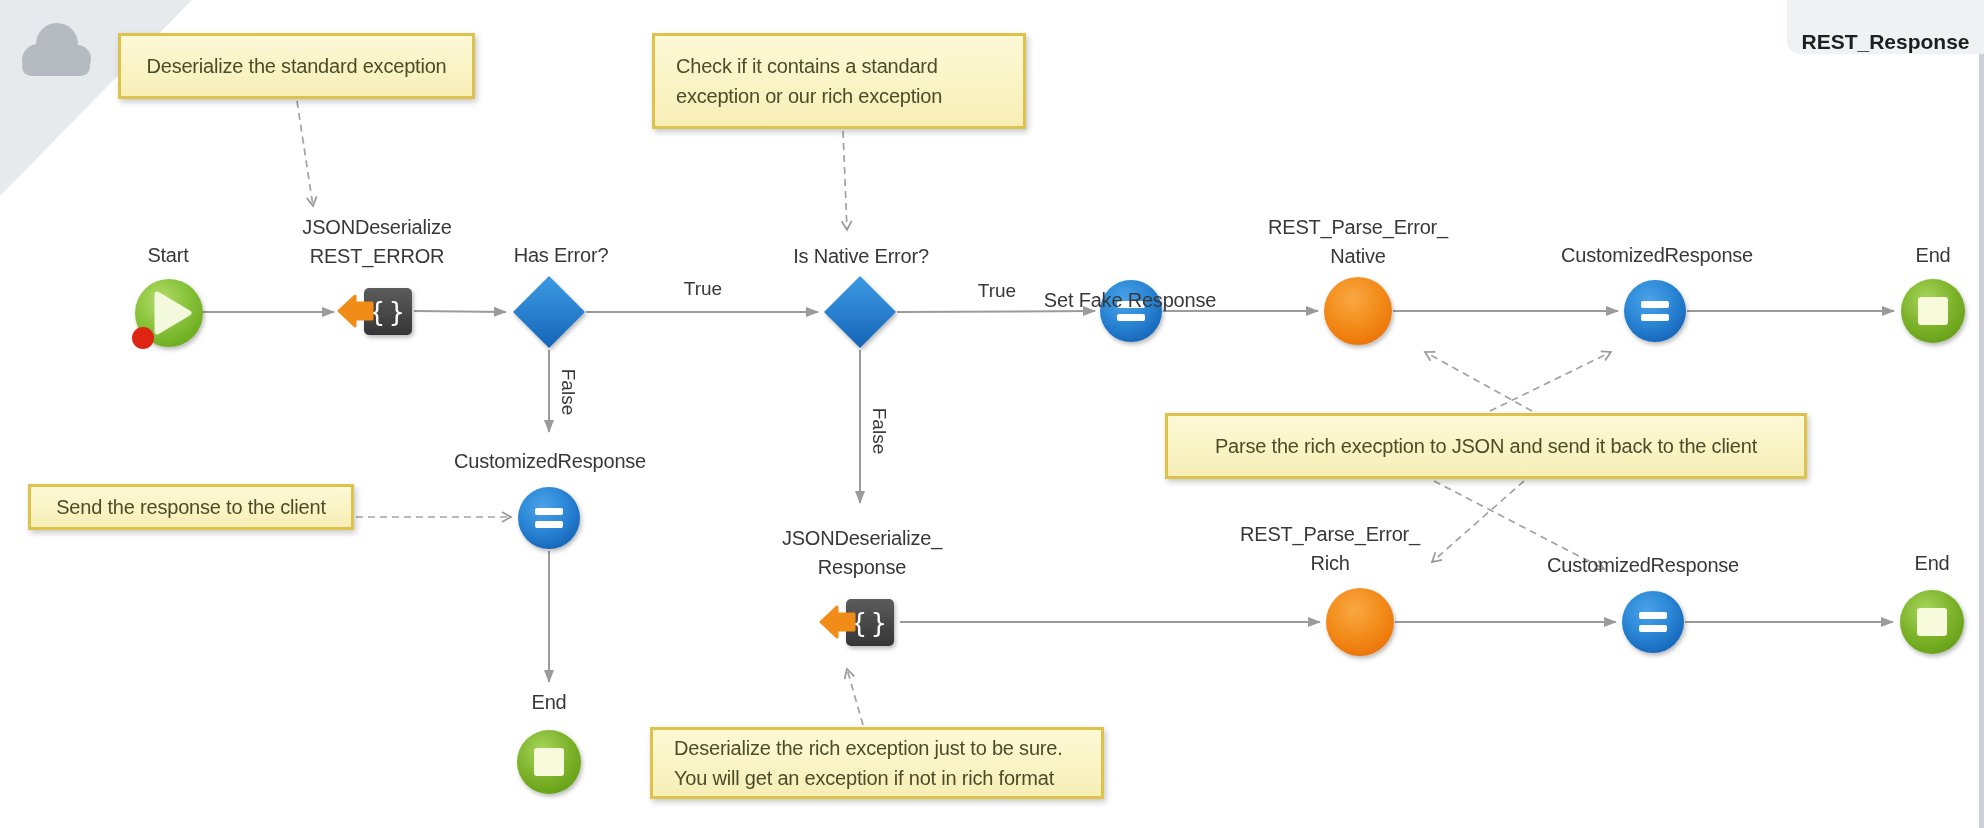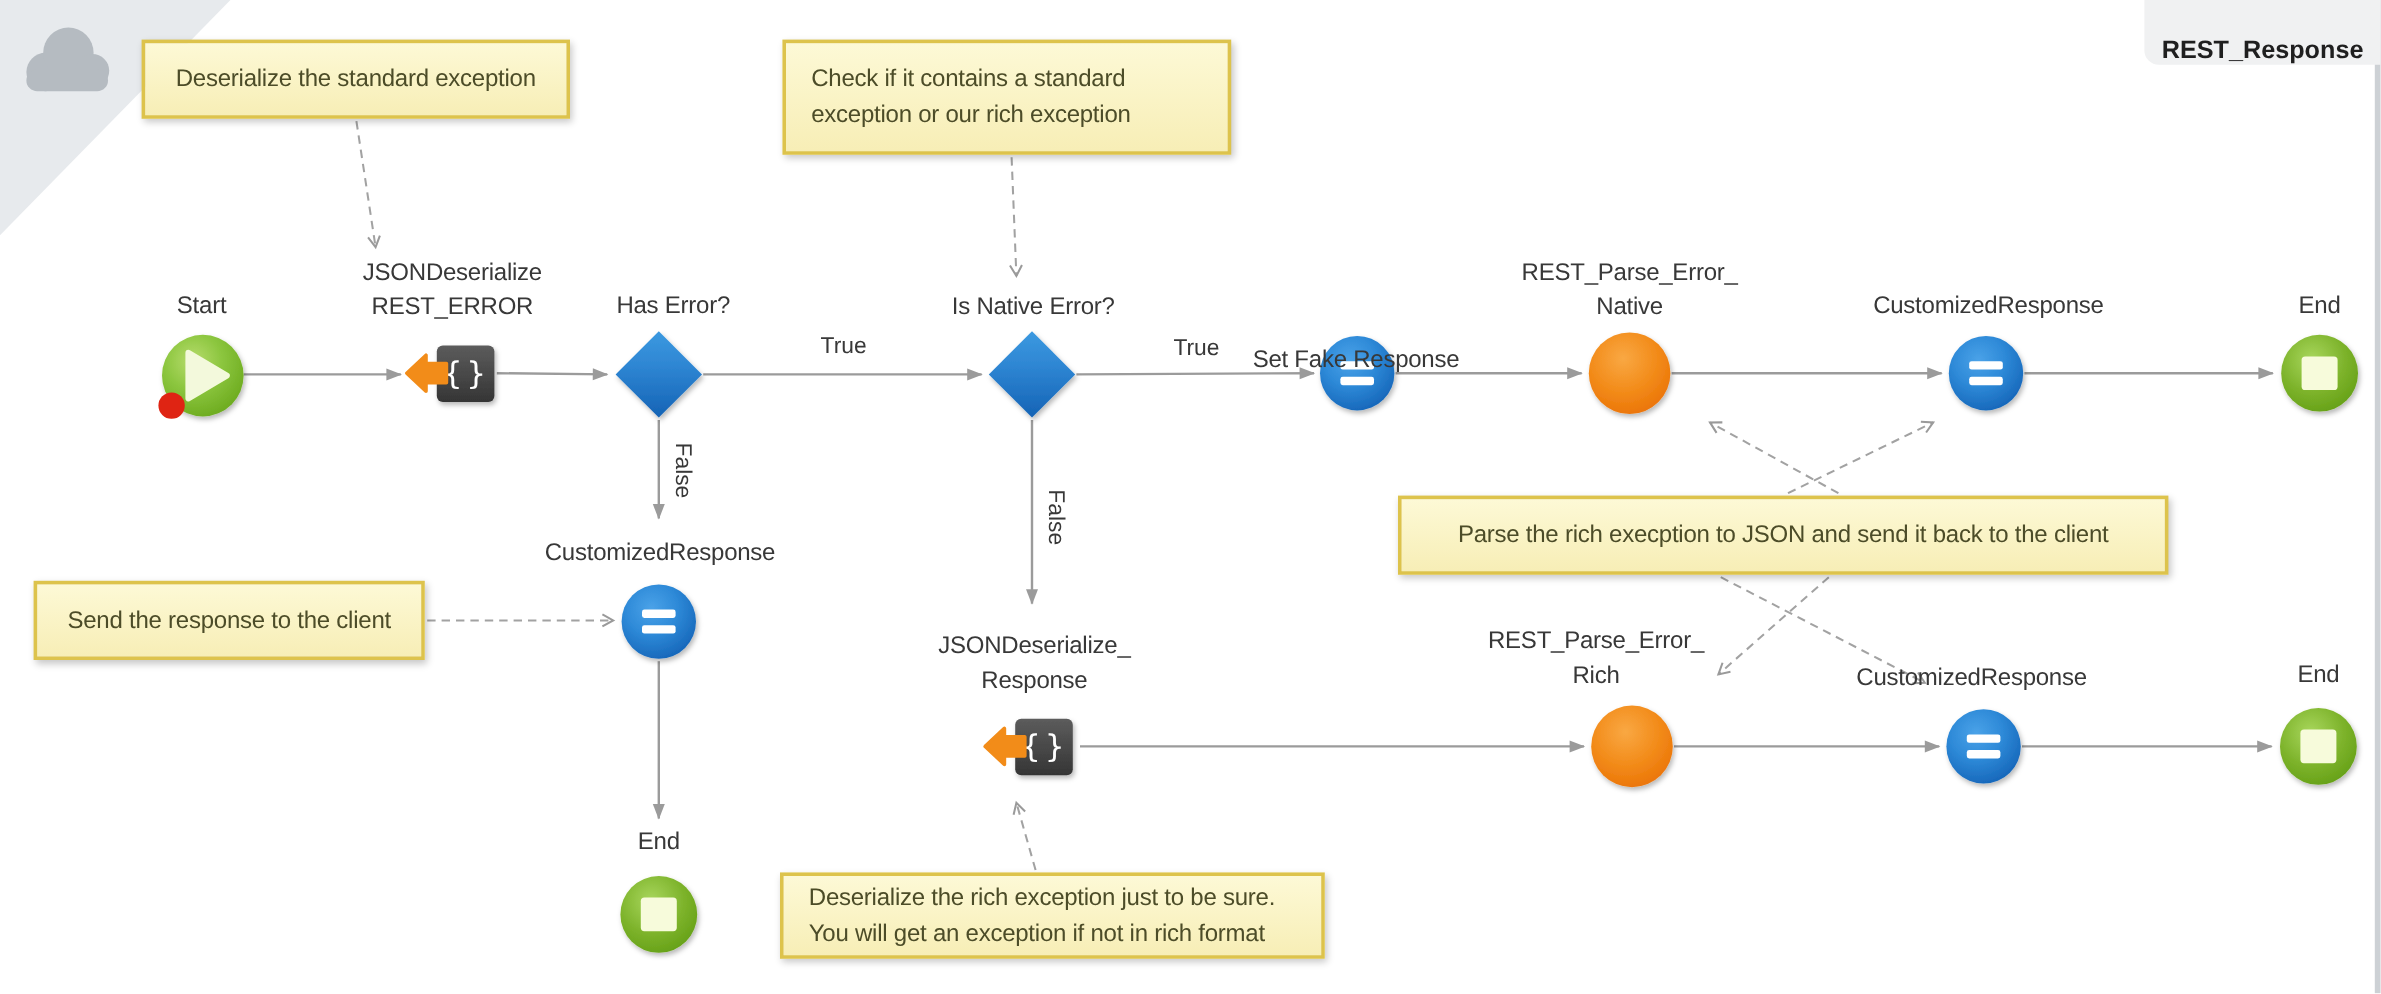--- a/index.html
+++ b/index.html
@@ -219,21 +219,21 @@
       <div class="edge-label" style="left: 997px; top: 291px;">True</div>
       <div class="edge-label rot90" style="left: 568px; top: 392px;">False</div>
       <div class="edge-label rot90" style="left: 879px; top: 431px;">False</div>
       <div class="note center" style="left: 118px; top: 33px; width: 357px; height: 66px;">
         <div>Deserialize the standard exception</div>
       </div>
       <div class="note left" style="left: 652px; top: 33px; width: 374px; height: 96px;">
         <div>Check if it contains a standard</div>
         <div>exception or our rich exception</div>
       </div>
-      <div class="note center" style="left: 28px; top: 484px; width: 326px; height: 66px;">
+      <div class="note center" style="left: 28px; top: 484px; width: 326px; height: 46px;">
         <div>Send the response to the client</div>
       </div>
       <div class="note center" style="left: 1165px; top: 413px; width: 642px; height: 66px;">
         <div>Parse the rich execption to JSON and send it back to the client</div>
       </div>
       <div class="note left" style="left: 650px; top: 727px; width: 454px; height: 72px;">
         <div>Deserialize the rich exception just to be sure.</div>
         <div>You will get an exception if not in rich format</div>
       </div>
     </div>

